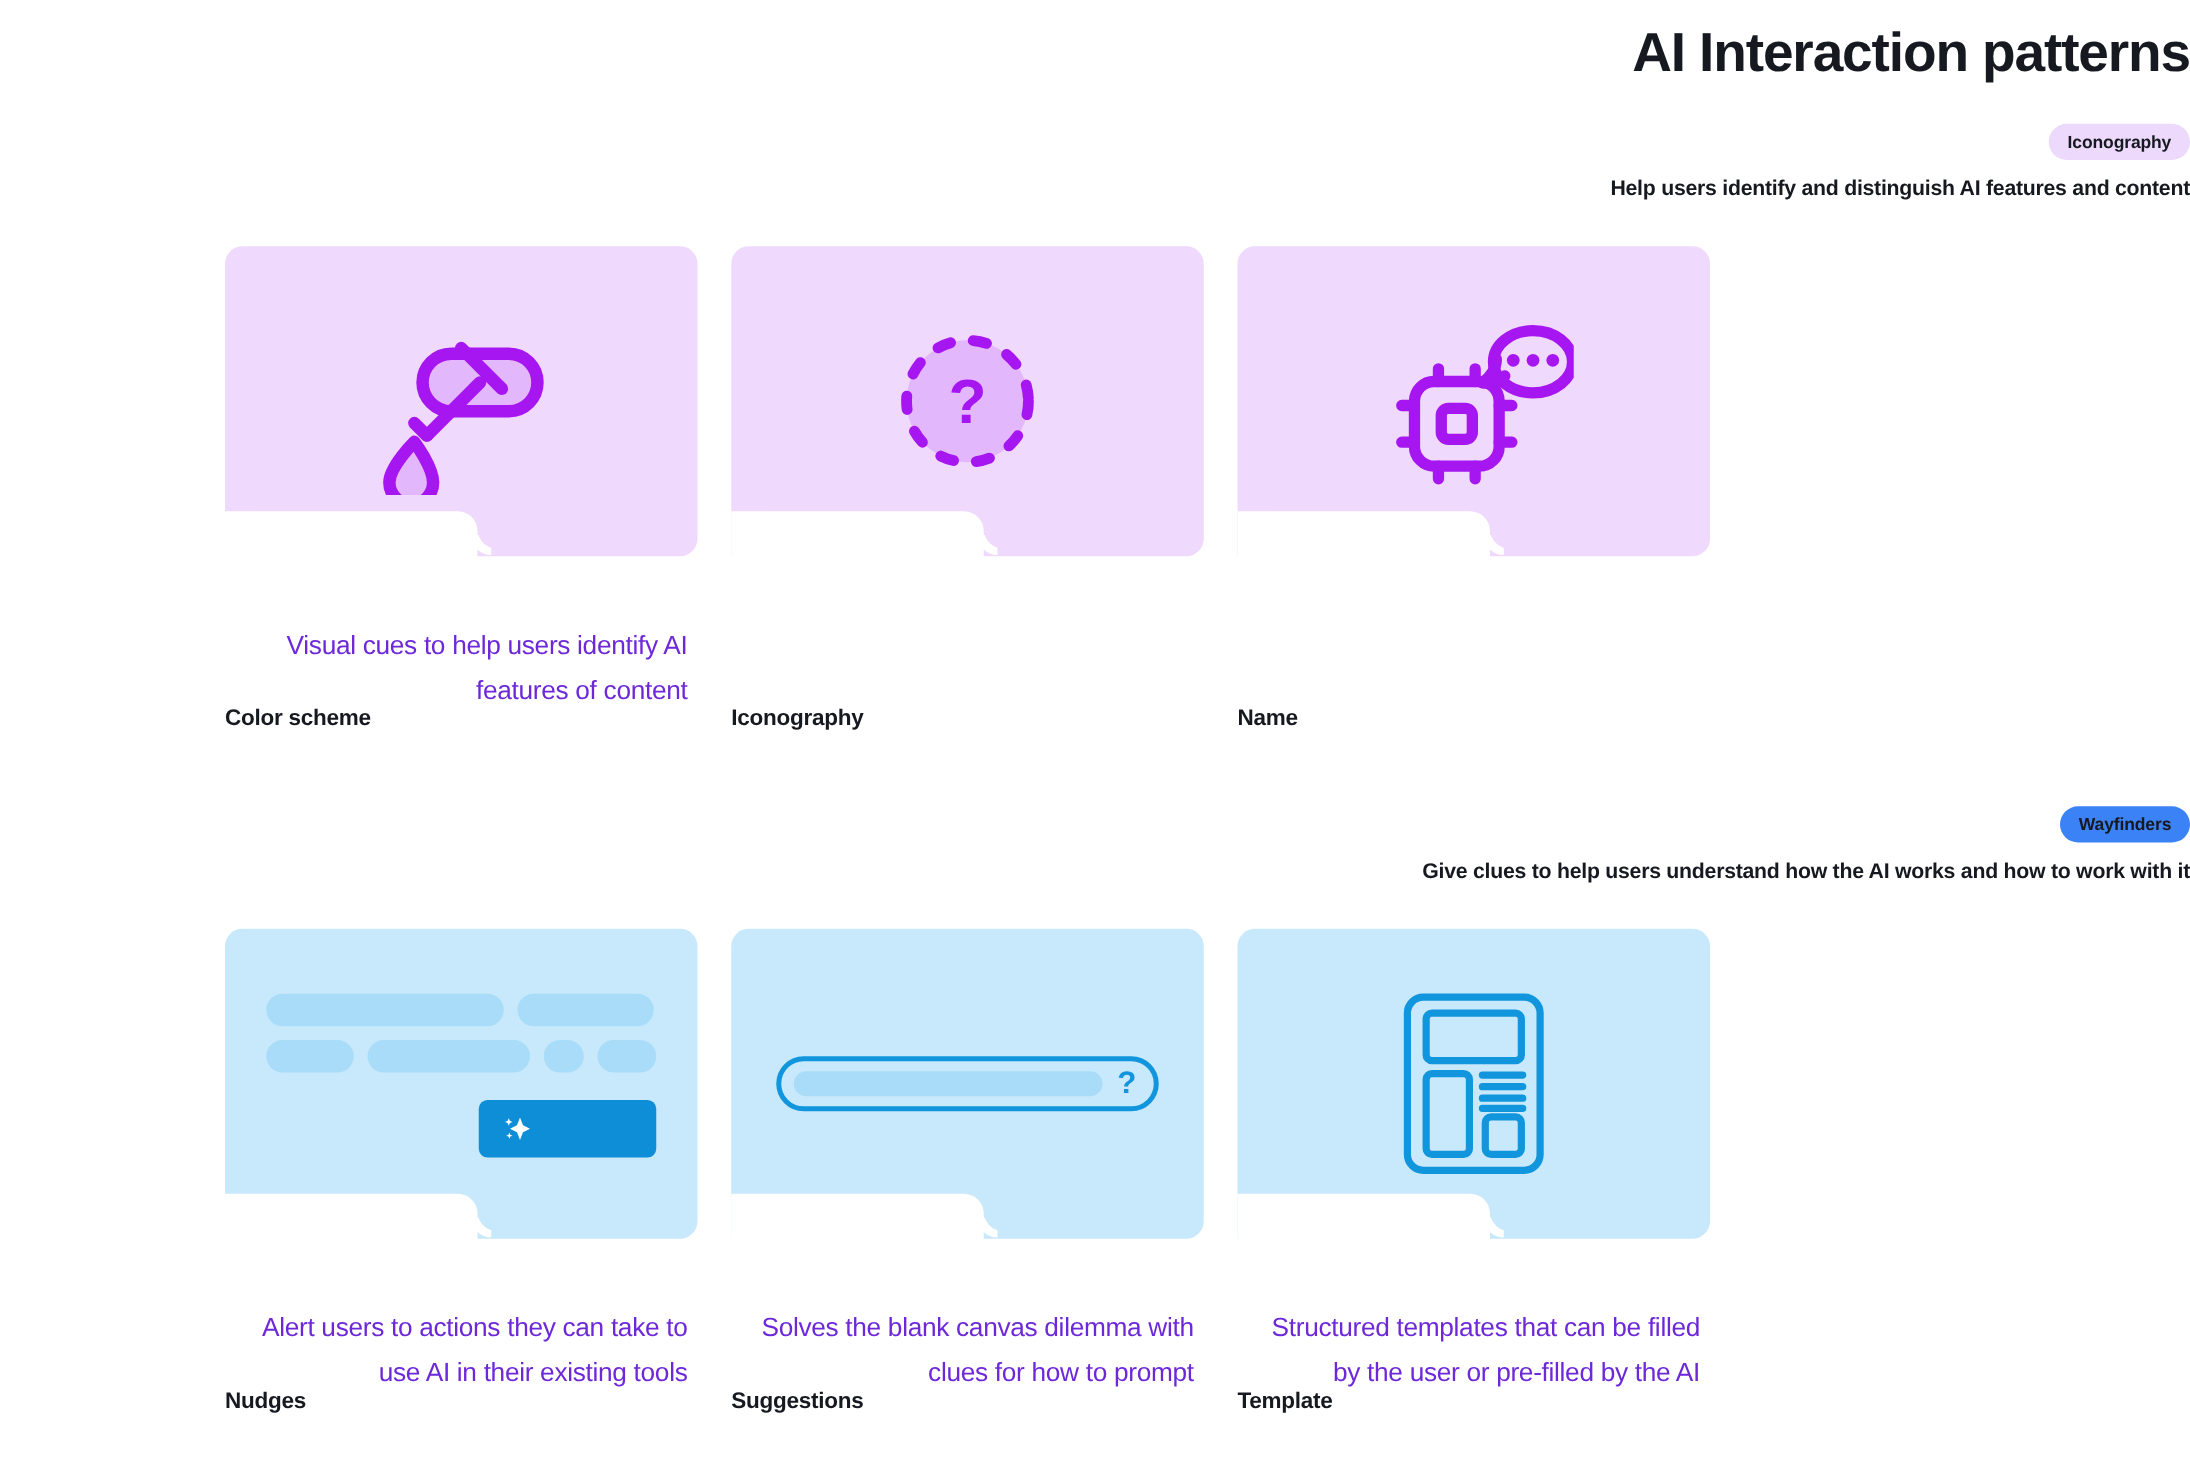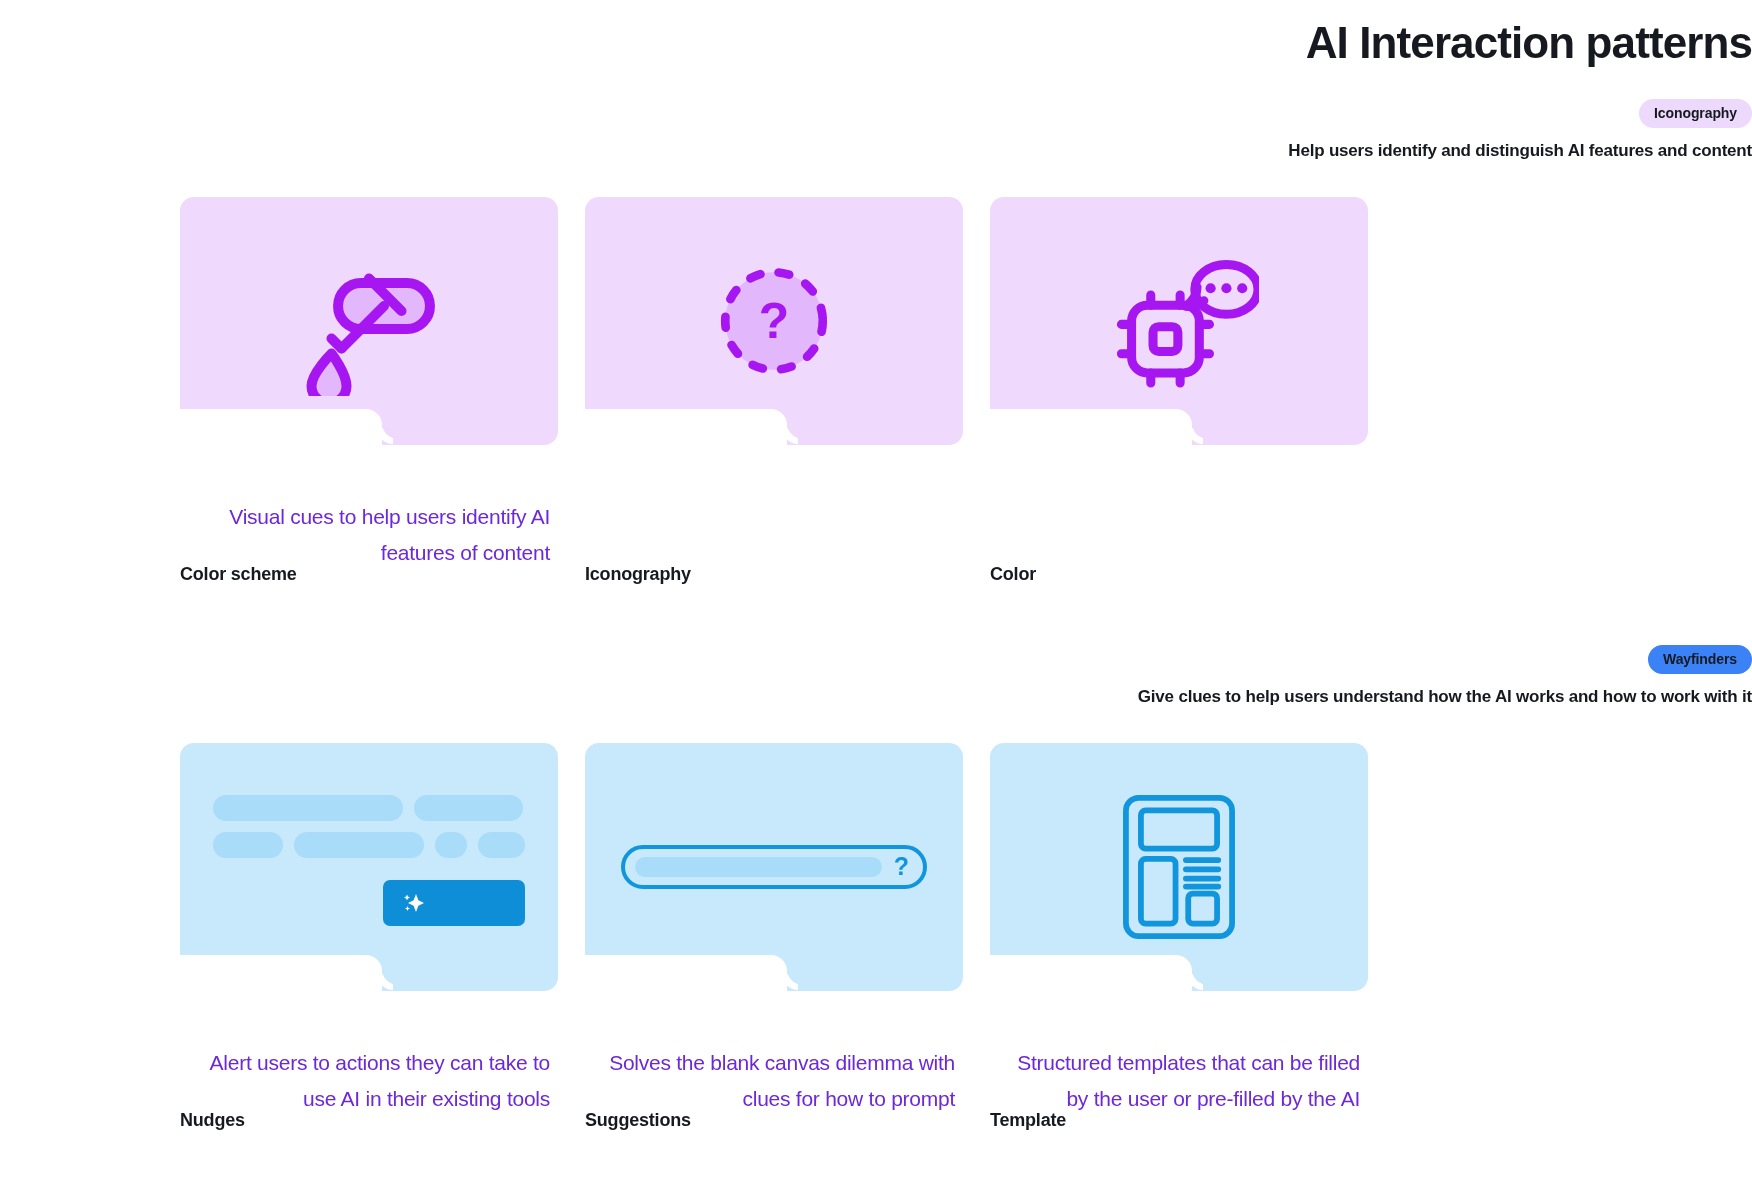--- a/index.html
+++ b/index.html
@@ -224,21 +224,21 @@
                 <path d="M112 12 A28 22 0 1 1 84 34 A28 22 0 0 1 112 12 Z"></path>
                 <path d="M86 32 C86 40 80 46 76 49 C84 50 88 47 92 44"></path>
               </g>
               <circle cx="98" cy="33" r="4.5" fill="#a616f0"></circle>
               <circle cx="112" cy="33" r="4.5" fill="#a616f0"></circle>
               <circle cx="126" cy="33" r="4.5" fill="#a616f0"></circle>
             </svg>
           </div>
           <div class="notch"></div>
         </div>
-        <div class="card-title">Color</div>
+        <div class="card-title">Name</div>
       </div>
 
     </div>
   </div>
 
   <div class="section second">
     <span class="badge blue">Wayfinders</span>
     <div class="section-desc">Give clues to help users understand how the AI works and how to work with it</div>
 
     <div class="cards">

